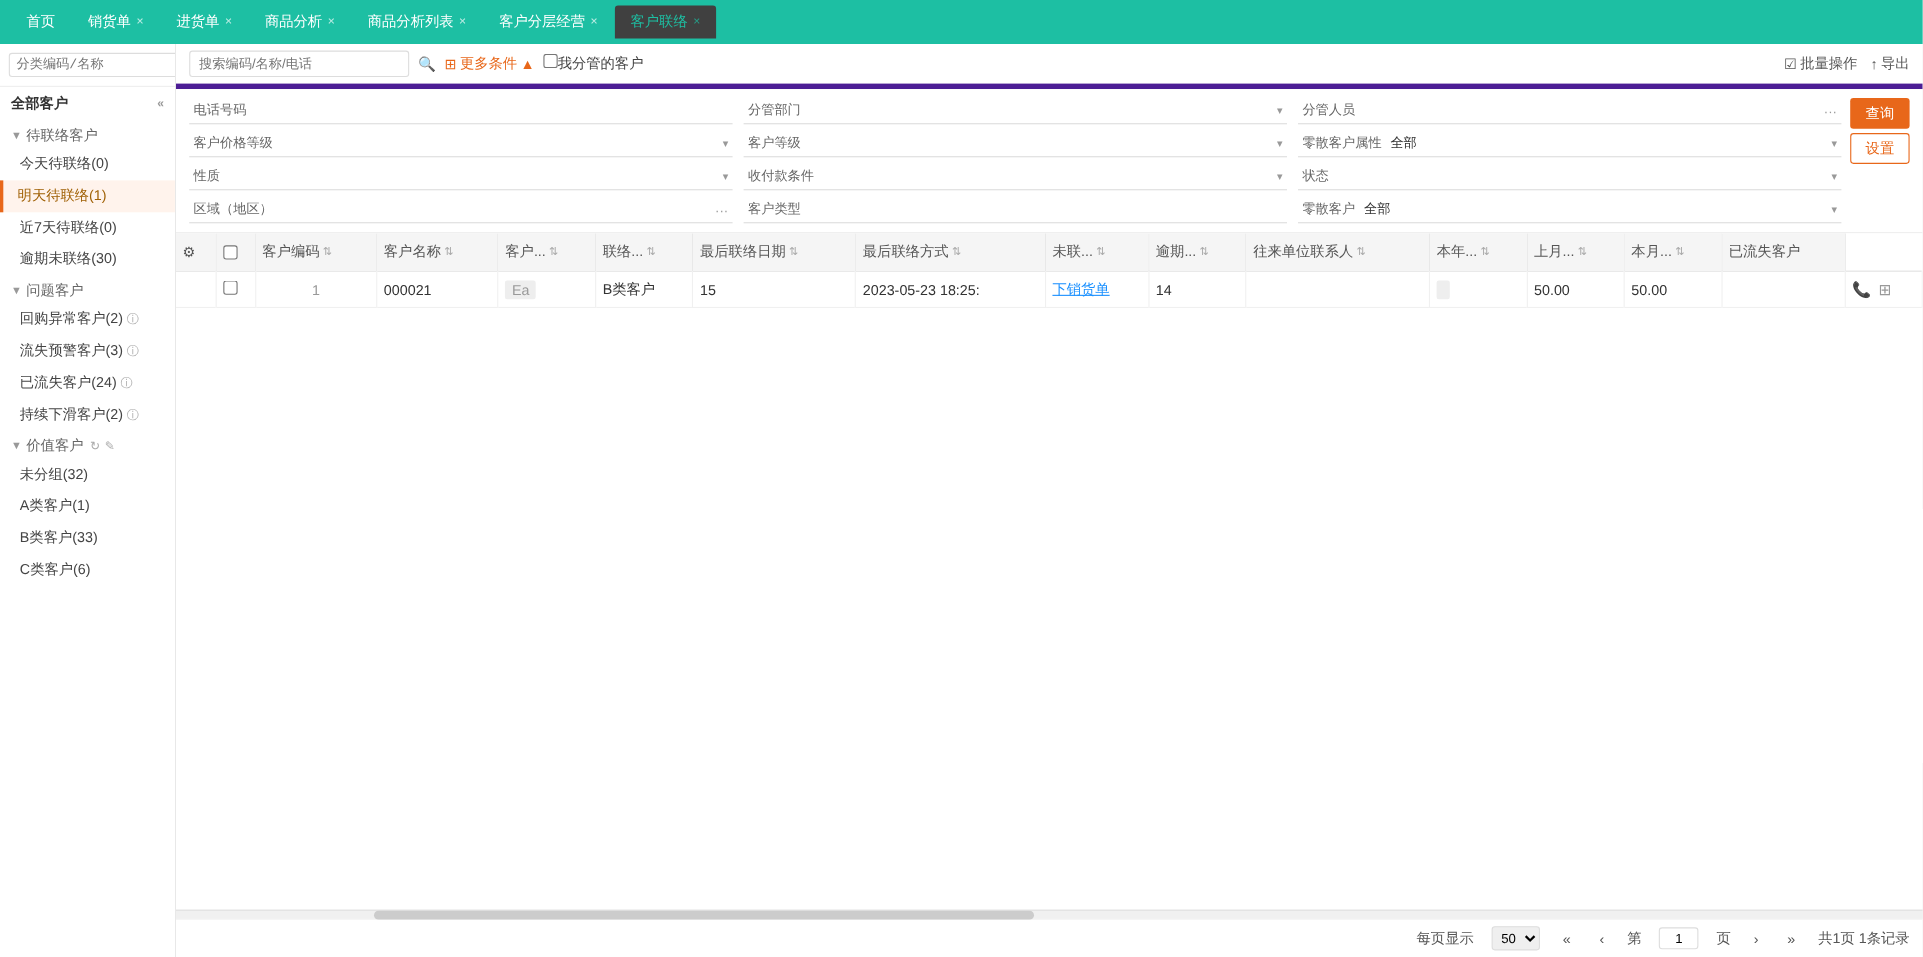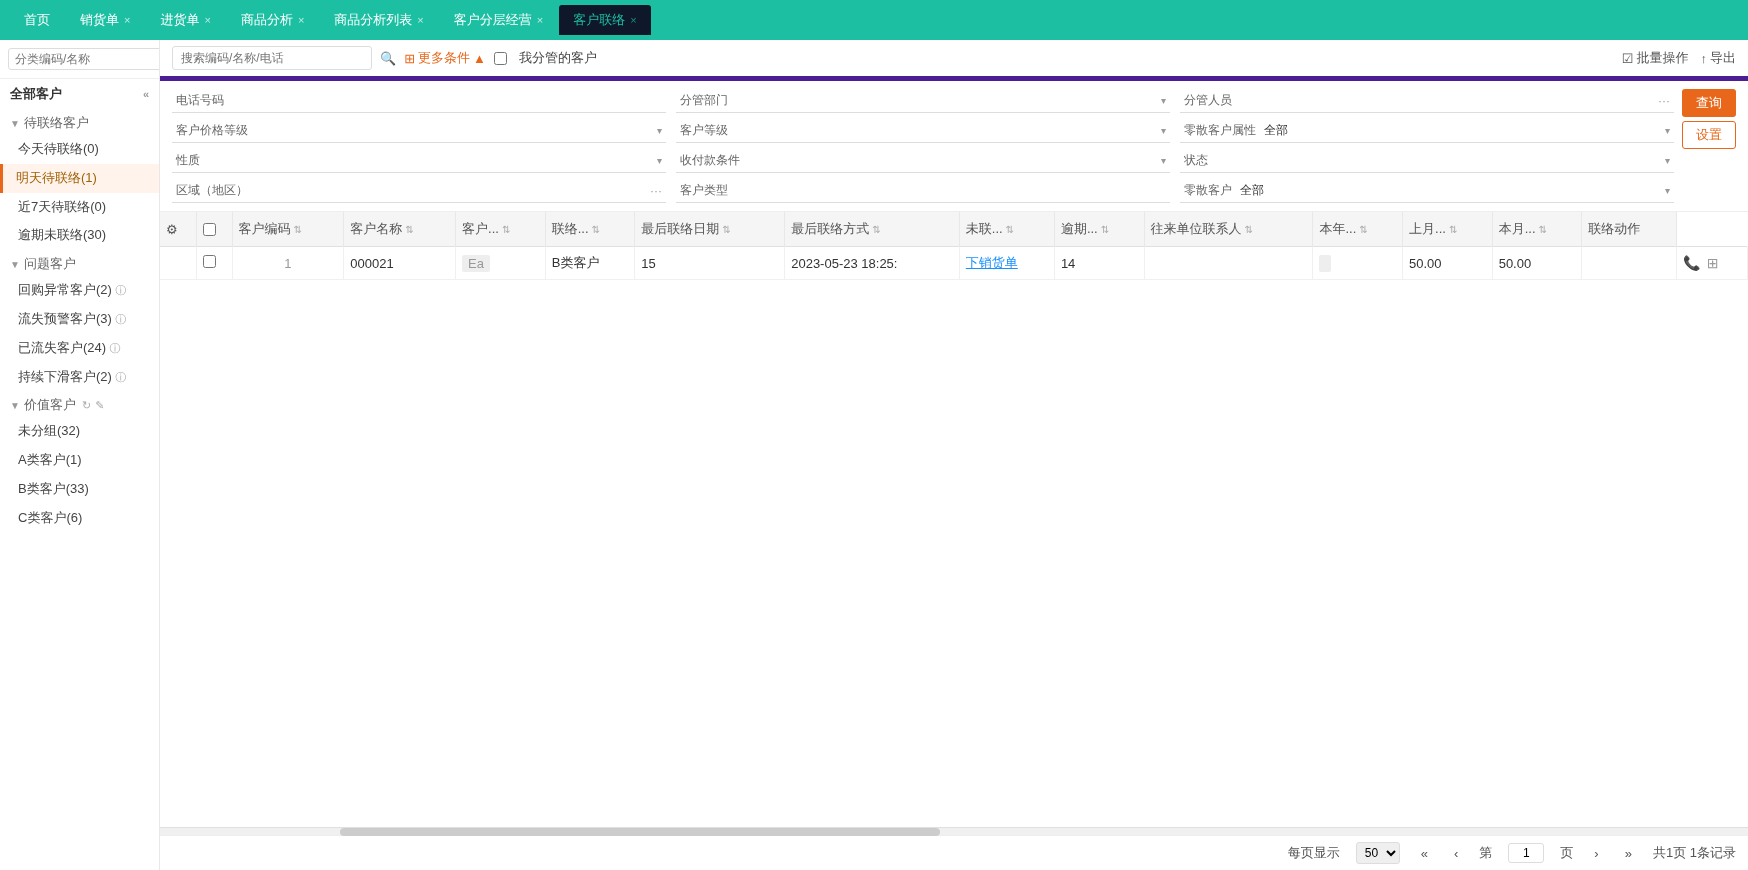--- a/index.html
+++ b/index.html
@@ -18,21 +18,21 @@
       color: #fff;
       padding: 6px 14px;
       cursor: pointer;
       border-radius: 3px 3px 0 0;
       white-space: nowrap;
       font-size: 13px;
       display: flex;
       align-items: center;
       gap: 5px;
     }
-    .nav-item.active { background: #0f172a; color: #1dbfa3; }
+    .nav-item.active { background: #404040; color: #1dbfa3; }
     .nav-item .close-x { font-size: 11px; color: inherit; opacity: 0.7; cursor: pointer; }
     .nav-item.active .close-x { color: #1dbfa3; }
     .nav-home { color: #fff; font-size: 13px; padding: 6px 14px; cursor: pointer; }
 
     
     .main-layout {
       display: flex;
       height: calc(100vh - 40px);
       background: #f0f0f0;
     }
@@ -51,20 +51,21 @@
       padding: 8px;
       border-bottom: 1px solid #eee;
     }
     .sidebar-search input {
       border: 1px solid #ddd;
       border-radius: 3px;
       padding: 3px 6px;
       font-size: 12px;
       flex: 1;
       outline: none;
+      font-family: Liberation Mono, monospace;
     }
     .sidebar-section-header {
       display: flex;
       align-items: center;
       justify-content: space-between;
       padding: 6px 10px;
       font-size: 13px;
       font-weight: bold;
       color: #333;
       cursor: pointer;
@@ -118,22 +119,22 @@
       align-items: center;
       gap: 3px;
       color: #e8671a;
       cursor: pointer;
       font-size: 12px;
       border: none;
       background: none;
     }
     .filter-checkbox {
       display: flex;
-      align-items: center;
-      gap: 12px;
+      align-items: flex-start;
+      gap: 0;
       font-size: 12px;
       color: #444;
       cursor: pointer;
     }
     .right-actions {
       margin-left: auto;
       display: flex;
       align-items: center;
       gap: 12px;
     }
@@ -598,21 +599,21 @@
               </div>
             </th>
             <th>
               <div class="th-inner">
                 <span>本月...</span>
                 <span class="sort-icon">⇅</span>
               </div>
             </th>
             <th>
               <div class="th-inner">
-                <span>联络动作</span>
+                <span>已流失客户</span>
               </div>
             </th>
           </tr>
         </thead>
         <tbody>
           <tr>
             <td class="gear-cell"></td>
             <td>
               <input type="checkbox" style="">
             </td>

